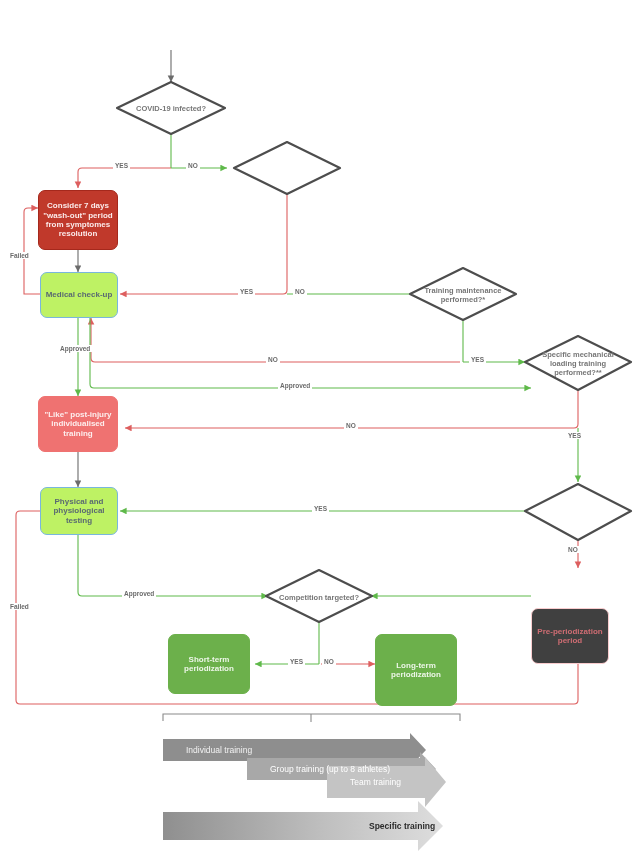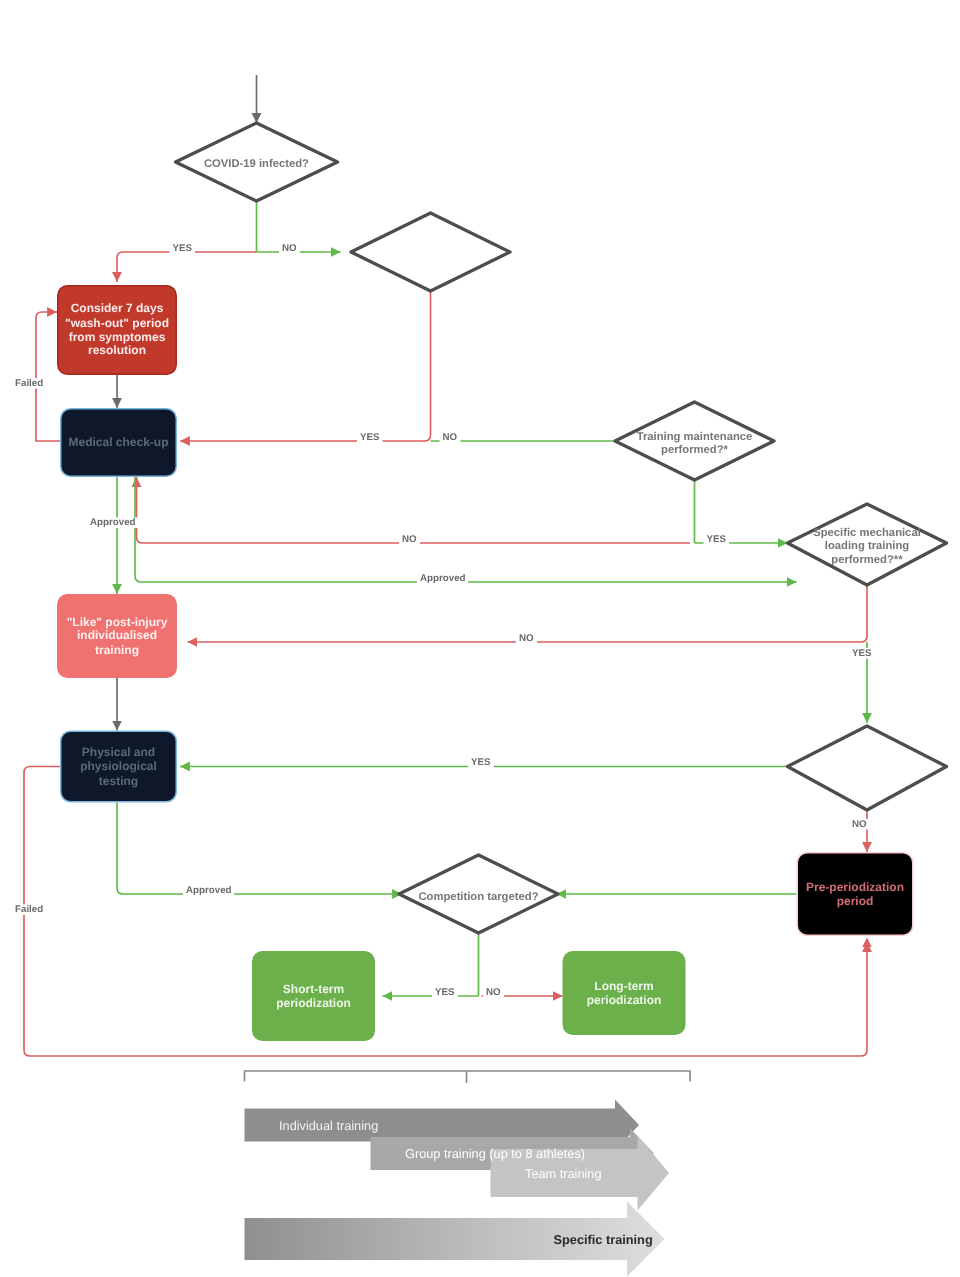--- a/index.html
+++ b/index.html
@@ -8,28 +8,28 @@
   svg.layer{position:absolute;left:0;top:0;width:640px;height:851px;}
 
   .node{position:absolute;box-sizing:border-box;display:flex;align-items:center;
         justify-content:center;text-align:center;line-height:1.18;}
   .node span{display:block;width:100%;padding:0 3px;}
 
   .n-start{background:#9d9d9d;border:2px solid #4d4d4d;border-radius:22px;
            color:#e9e9e9;font-weight:bold;font-size:8px;}
   .n-red{background:#c0392b;border:1px solid #a5281c;border-radius:7px;
          color:#fbeaea;font-weight:bold;font-size:8px;}
-  .n-blue{background:#0f172a;border:1px solid #79b6dd;border-radius:7px;
+  .n-blue{background:#bef264;border:1px solid #79b6dd;border-radius:7px;
           color:#5a6a72;font-weight:bold;font-size:8px;}
   .n-salmon{background:#ef7271;border:1px solid #ef7271;border-radius:7px;
             color:#fdeeee;font-weight:bold;font-size:8px;}
   .n-green{background:#6cb04b;border:1px solid #6cb04b;border-radius:7px;
            color:#edf6e8;font-weight:bold;font-size:8px;}
-  .n-pink{background:#000000;border:1px solid #f9ccce;border-radius:7px;
-          color:#cf6d73;font-weight:bold;font-size:8px;}
+  .n-pink{background:#404040;border:1px solid #f9ccce;border-radius:7px;
+          color:#cf6d73;font-weight:bold;font-size:8px;margin-top:40px;}
 
   .diamond-label{position:absolute;display:flex;align-items:center;justify-content:center;
                  text-align:center;color:#767676;font-weight:bold;font-size:7.5px;
                  line-height:1.2;pointer-events:none;}
 
   .edge-label{position:absolute;color:#6b6b6b;font-size:6.5px;font-weight:bold;
               background:#ffffff;padding:0 2px;white-space:nowrap;}
 
   .bar{position:absolute;display:flex;align-items:center;font-size:8.5px;
        color:#ffffff;}
@@ -164,21 +164,21 @@
   <div class="node n-pink" style="left:531px;top:568px;width:78px;height:56px;">
     <span>Pre-periodization period</span>
   </div>
 
   <div class="diamond-label" style="left:277px;top:583px;width:84px;height:28px;">Competition targeted?</div>
 
   <div class="node n-green" style="left:168px;top:634px;width:82px;height:60px;">
     <span>Short-term periodization</span>
   </div>
 
-  <div class="node n-green" style="left:375px;top:634px;width:82px;height:56px;align-items:center;">
+  <div class="node n-green" style="left:375px;top:634px;width:82px;height:72px;align-items:center;">
     <span>Long-term periodization</span>
   </div>
 
   <div class="edge-label" style="left:113px;top:162px;">YES</div>
   <div class="edge-label" style="left:186px;top:162px;">NO</div>
   <div class="edge-label" style="left:8px;top:252px;">Failed</div>
   <div class="edge-label" style="left:58px;top:345px;">Approved</div>
   <div class="edge-label" style="left:238px;top:288px;">YES</div>
   <div class="edge-label" style="left:293px;top:288px;">NO</div>
   <div class="edge-label" style="left:266px;top:356px;">NO</div>

